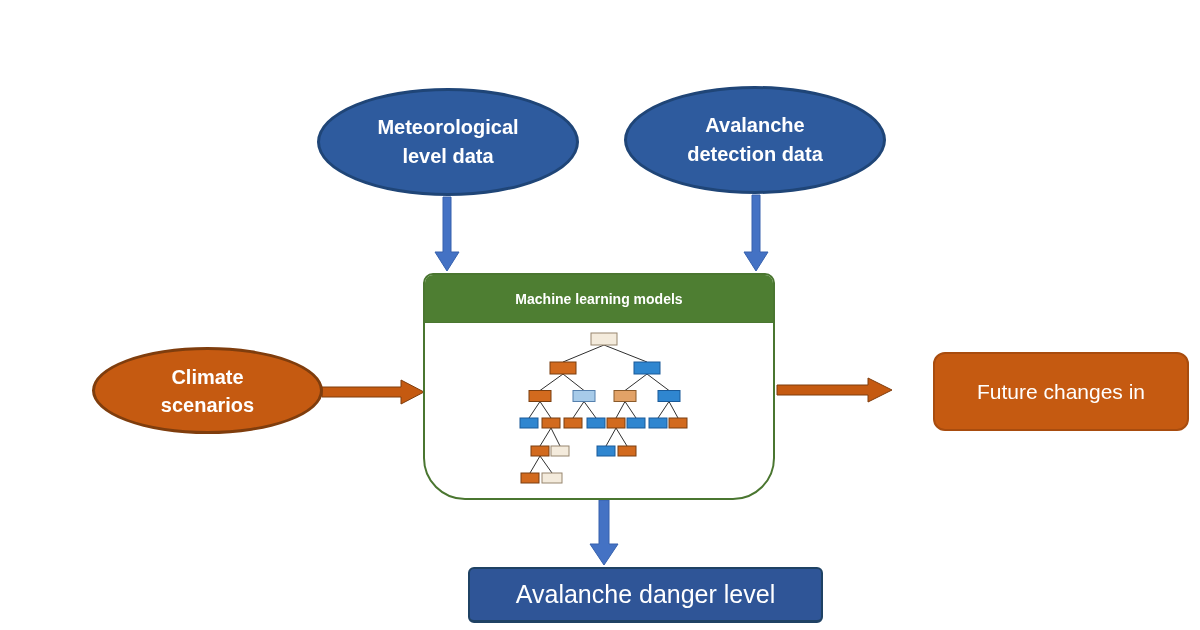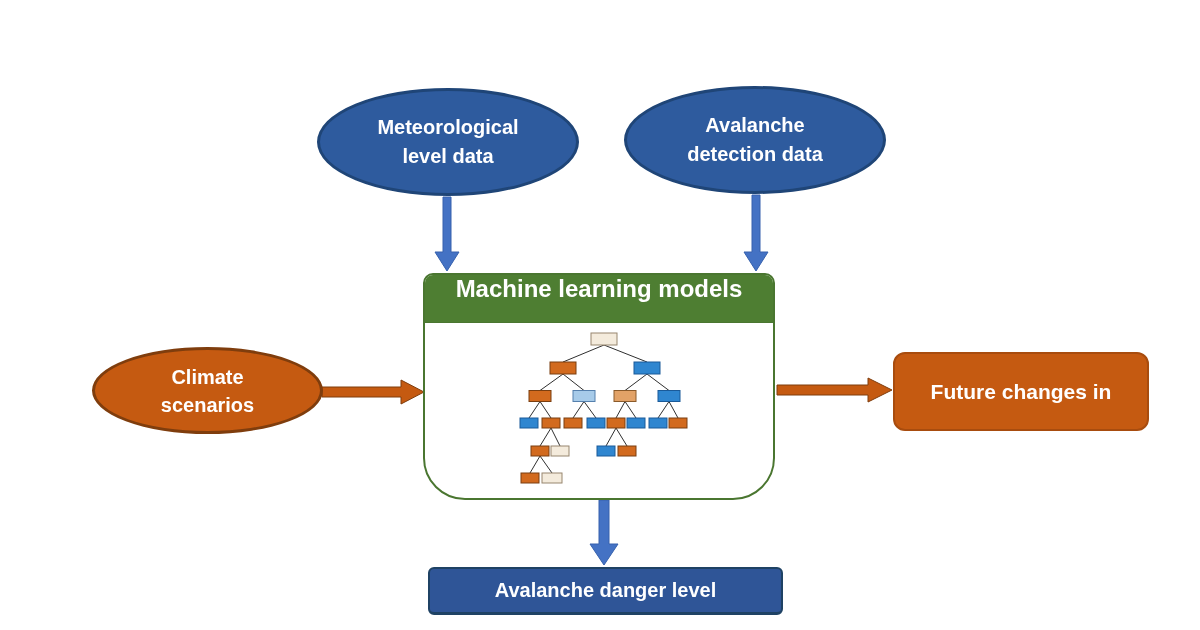--- a/index.html
+++ b/index.html
@@ -17,40 +17,40 @@
   .ellipse.orange{background:var(--orange-fill);border:3px solid var(--orange-stroke);}
   .ellipse .ln{font-size:20px;line-height:29px;}
   .ellipse.small .ln{font-size:20px;line-height:28px;}
   #ml-container{
     left:423px;top:273px;width:352px;height:227px;
     border:2px solid var(--green-stroke);
     border-radius:10px 10px 42px 42px;background:#fff;overflow:hidden;
   }
   #ml-header{
     height:47px;background:var(--green-fill);
-    display:flex;align-items:flex-start;justify-content:center;
-    color:var(--text,#fff);font-size:24px;font-weight:bold;
+    display:flex;align-items:center;justify-content:center;
+    color:var(--text,#fff);font-size:14px;font-weight:bold;
     border-bottom:1px solid var(--green-stroke);
   }
   #ml-body{position:relative;width:100%;height:176px;}
   #tree-svg{position:absolute;left:0;top:0;}
   .rectbox{
     display:flex;flex-direction:row;align-items:center;justify-content:center;
-    text-align:center;color:var(--text,#fff);font-weight:bold;
+    text-align:center;color:var(--text,#fff);font-weight:normal;margin-left:40px;
   }
   #future-box{
     left:893px;top:352px;width:256px;height:79px;
     background:var(--orange-fill);border:2px solid var(--orange-box-stroke);
     border-radius:12px;
   }
   #future-box .ln{font-size:21px;line-height:28px;}
   #danger-box{
-    left:428px;top:567px;width:355px;height:48px;
+    left:428px;top:567px;width:355px;height:56px;
     background:var(--danger-blue-fill);border:2px solid var(--danger-blue-stroke);
-    border-bottom-width:3px;border-radius:6px;font-size:20px;
+    border-bottom-width:3px;border-radius:6px;font-size:25px;
   }
   #arrow-layer{position:absolute;left:0;top:0;pointer-events:none;}
 </style>
 </head>
 <body>
 
 <div id="canvas">
 
   <svg id="arrow-layer" width="1200" height="630" viewBox="0 0 1200 630">
     <path stroke-width="1" d="M443,197 L443,252 L435,252 L447,271 L459,252 L451,252 L451,197 Z" fill="#4472C4" stroke="#3661AD"></path>

